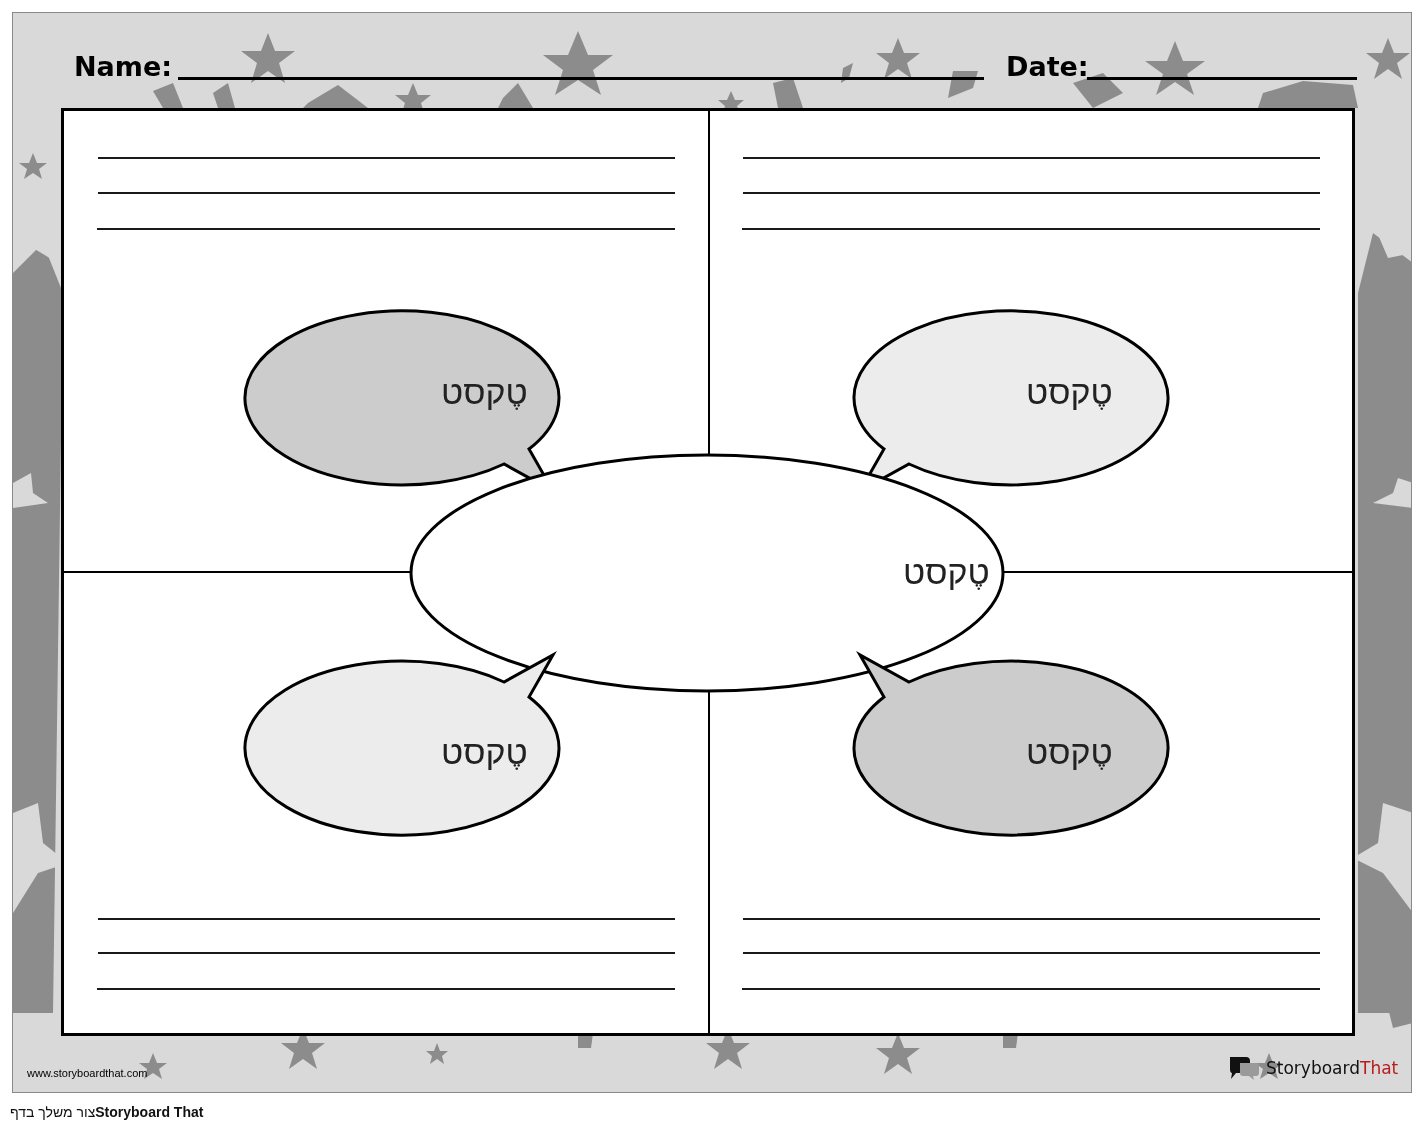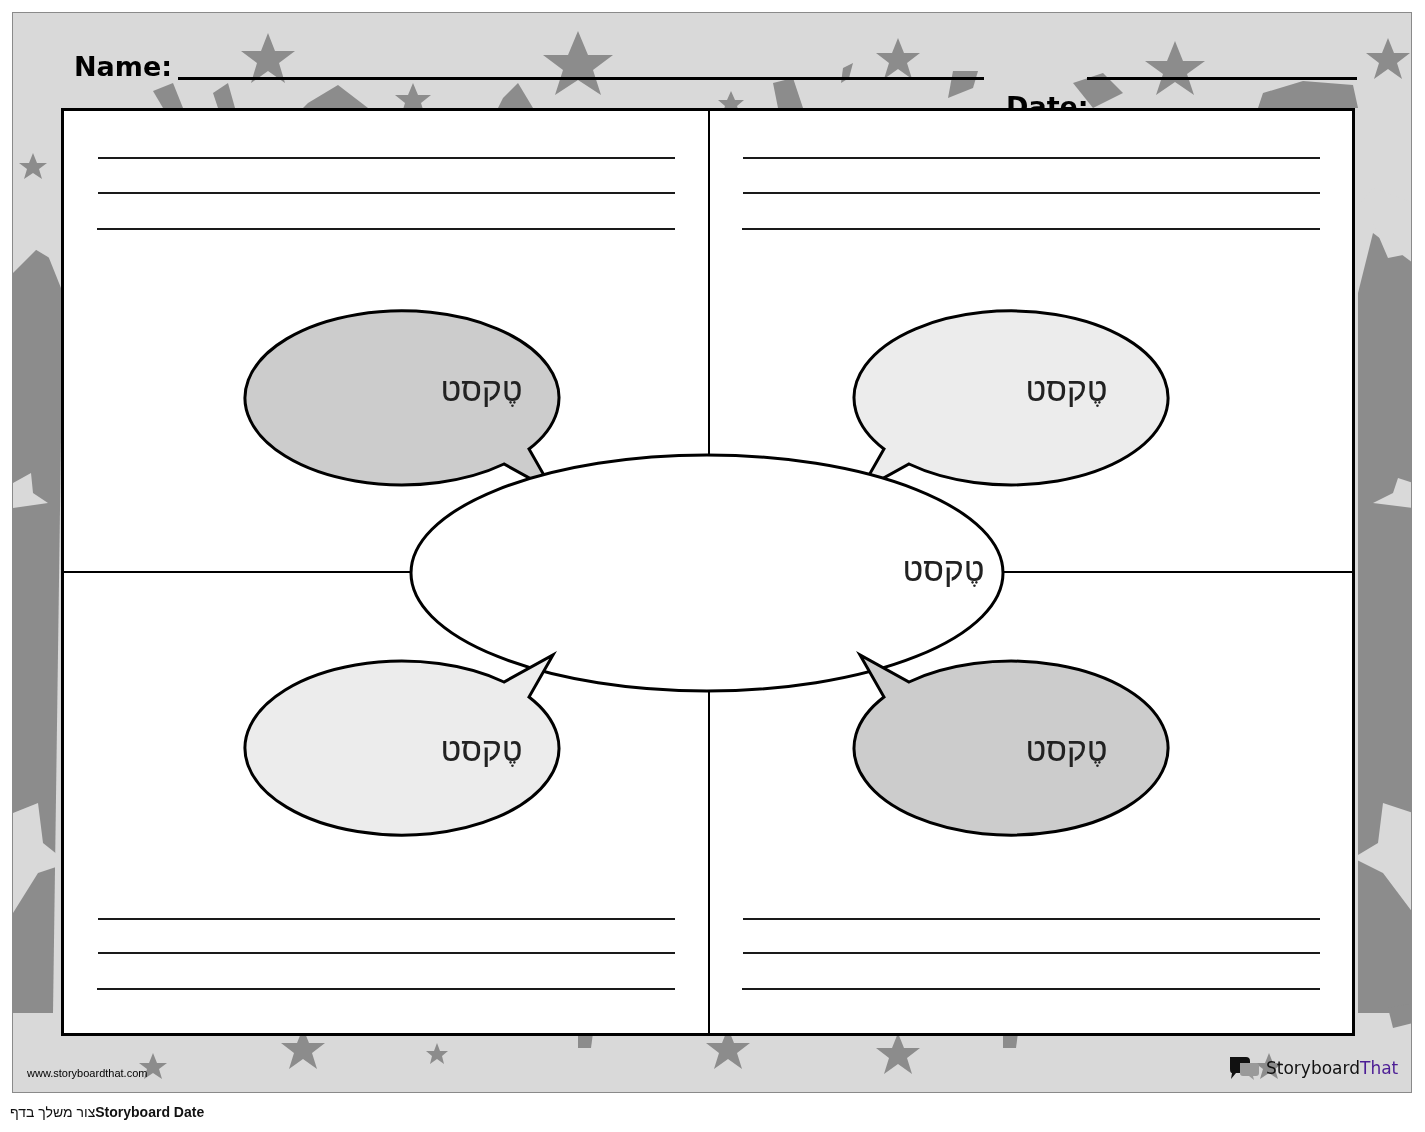--- a/index.html
+++ b/index.html
@@ -6,25 +6,25 @@
   body { width: 1425px; height: 1132px; position: relative; overflow: hidden; font-family: "DejaVu Sans", sans-serif; }
   .sheet { position: absolute; left: 12px; top: 12px; width: 1400px; height: 1081px; background: #d9d9d9; border: 1px solid #8a8a8a; box-sizing: border-box; overflow: hidden; }
   .bg-svg { position: absolute; left: 0; top: 0; }
   .header-label { position: absolute; font-family: "DejaVu Sans", sans-serif; font-weight: bold; font-size: 27px; color: #000; top: 38px; }
   .header-line { position: absolute; height: 3px; background: #000; top: 64px; }
   .frame { position: absolute; left: 48px; top: 95px; width: 1294px; height: 928px; background: #fff; border: 3px solid #000; box-sizing: border-box; }
   .divider-v { position: absolute; left: 695px; top: 95px; width: 2px; height: 928px; background: #000; }
   .divider-h { position: absolute; left: 48px; top: 558px; width: 1294px; height: 2px; background: #000; }
   .write-line { position: absolute; height: 2px; background: #1a1a1a; }
   .diagram { position: absolute; left: 0; top: 0; }
-  .bubble-text { position: absolute; font-family: Liberation Mono, monospace; font-size: 34px; color: #222; direction: rtl; white-space: nowrap; }
+  .bubble-text { position: absolute; font-family: Liberation Sans, sans-serif; font-size: 34px; color: #222; direction: rtl; white-space: nowrap; }
   .footer-url { position: absolute; left: 14px; top: 1054px; font-family: "Liberation Sans", sans-serif; font-weight: normal; font-size: 11px; color: #000; }
   .logo { position: absolute; left: 1215px; top: 1042px; display: flex; align-items: center; gap: 6px; }
   .logo-text { font-family: "DejaVu Sans", sans-serif; font-size: 17px; color: #111; }
-  .logo-text .that { color: #4c1d95; }
+  .logo-text .that { color: #b91c1c; }
   .caption { position: absolute; left: 10px; top: 1104px; font-family: "Liberation Sans", sans-serif; font-size: 14px; color: #111; }
   .caption .cap-he { margin-right: 0; }
   .caption .cap-en { font-weight: bold; }
 </style>
 </head>
 <body>
 
 <div class="sheet">
 
   <svg class="bg-svg" width="1400" height="1081">
@@ -68,21 +68,21 @@
       <polygon points="0,470 18,460 20,480 35,490 0,495"></polygon>
       <polygon points="0,800 25,790 30,830 55,850 25,860 0,900"></polygon>
       <polygon points="1400,190 1360,175 1335,205 1360,210 1375,245 1400,240"></polygon>
       <polygon points="1400,470 1385,465 1380,480 1360,490 1400,495"></polygon>
       <polygon points="1400,800 1370,790 1365,830 1340,845 1370,860 1400,900"></polygon>
     </g>
   </svg>
 
   <span class="header-label" style="left:61px;">Name:</span>
   <div class="header-line" style="left:165px; width:806px;"></div>
-  <span class="header-label" style="left:993px;margin-top:40px;">Date:</span>
+  <span class="header-label" style="left:993px;">Date:</span>
   <div class="header-line" style="left:1074px; width:270px;"></div>
 
   <div class="frame"></div>
   <div class="divider-v"></div>
   <div class="divider-h"></div>
 
   <div class="write-line" style="left:85px; top:144px; width:577px;"></div>
   <div class="write-line" style="left:85px; top:179px; width:577px;"></div>
   <div class="write-line" style="left:84px; top:215px; width:578px;"></div>
 
@@ -124,14 +124,14 @@
   <div class="logo">
     <svg width="32" height="26">
       <path d="M2,2 H18 Q22,2 22,6 V14 Q22,18 18,18 H8 L3,24 L4,18 Q2,18 2,14 Z" fill="#111"></path>
       <path d="M12,8 H28 Q31,8 31,11 V18 Q31,21 28,21 H25 L26,25 L21,21 H15 Q12,21 12,18 Z" fill="#9a9a9a"></path>
     </svg>
     <span class="logo-text"><span>Storyboard</span><span class="that">That</span></span>
   </div>
 </div>
 
 <div class="caption">
-  <span class="cap-he">צור משלך בדף</span><span class="cap-en">Storyboard Date</span>
+  <span class="cap-he">צור משלך בדף</span><span class="cap-en">Storyboard That</span>
 </div>
 
 </body></html>

